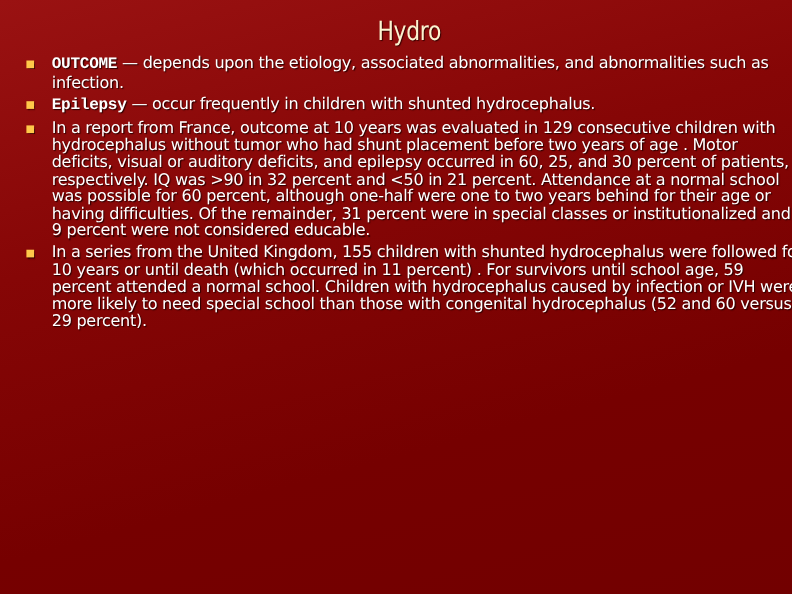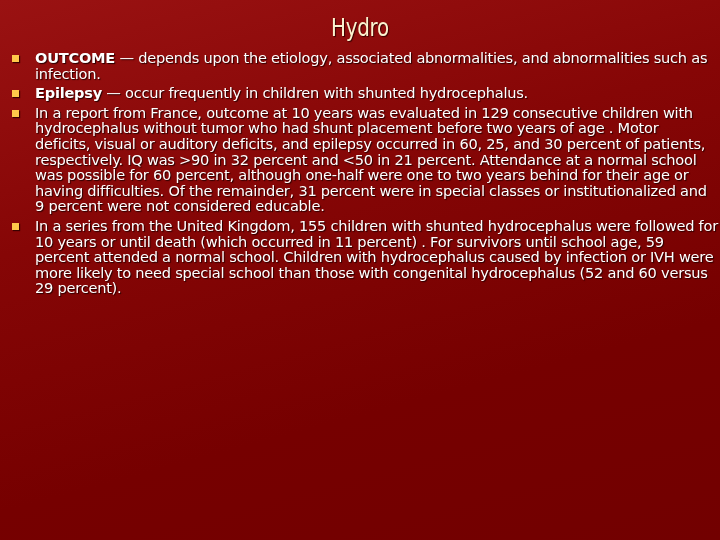--- a/index.html
+++ b/index.html
@@ -2,21 +2,21 @@
 <html><head>
   <meta charset="utf-8">
   <style>
     html, body { margin: 0; padding: 0; }
     body {
       width: 720px; height: 540px; overflow: hidden;
       background: linear-gradient(165deg, #9a1212 0%, #860606 35%, #760000 70%, #720000 100%);
       font-family: "DejaVu Sans", sans-serif;
       position: relative;
     }
-    .slide { position: absolute; left: 0; top: 0; width: 644px; height: 540px; }
+    .slide { position: absolute; left: 12px; top: 0; width: 644px; height: 540px; }
     .title {
       position: absolute; top: 14px; left: 0; width: 720px; text-align: center;
       color: #fbf3d0; font-size: 24px; letter-spacing: -0.3px;
       text-shadow: 1px 1px 1px #3a0000;
       font-family: "DejaVu Sans Condensed", "DejaVu Sans", sans-serif;
       transform: scaleX(0.92);
     }
     .body-list {
       position: absolute; top: 50px; left: 10px; width: 708px;
       margin: 0; padding: 0; list-style: none;
@@ -25,21 +25,21 @@
       position: relative; padding-left: 25px; margin: 0 0 4px 0;
       color: #ffffff; font-size: 14.6px; line-height: 15.6px;
       text-shadow: 1px 1px 1px #2a0000;
       letter-spacing: -0.25px;
     }
     .bullet-marker {
       position: absolute; left: 2px; top: 5px; width: 7px; height: 7px;
       background: #ffc84a;
       box-shadow: 1px 1px 1px #3a0000;
     }
-    .bold { font-weight: bold; }
+    .bold { font-weight: bold; font-family: Liberation Mono, monospace; }
   </style>
 </head>
 <body>
 
 <div class="slide">
   <div class="title">Hydro</div>
 
   <ul class="body-list">
     <li class="bullet-item">
       <span class="bullet-marker"></span>

